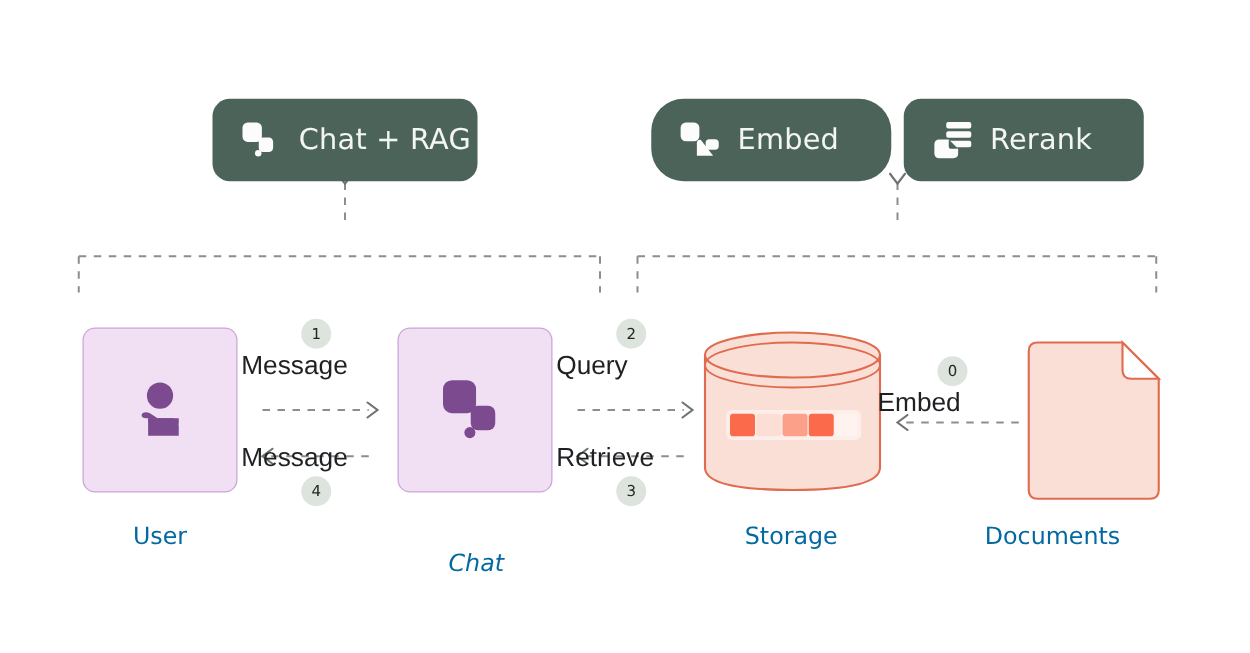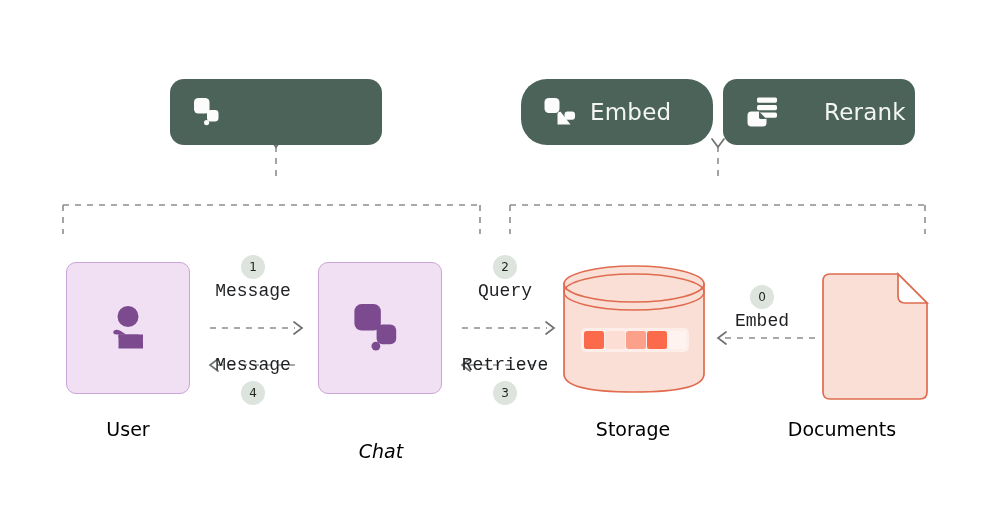--- a/index.html
+++ b/index.html
@@ -11,31 +11,31 @@
   .chip{position:absolute;display:flex;align-items:center;
         background:#4c6359;border-radius:14px;box-sizing:border-box;}
   .chip-label{color:#f2f5f3;font-size:23px;letter-spacing:.2px;
               font-family:"DejaVu Sans",sans-serif;white-space:nowrap;}
   .chip-ico{width:34px;height:34px;flex:0 0 34px;margin-right:13px;}
 
   
   .nodebox{position:absolute;box-sizing:border-box;
            display:flex;align-items:center;justify-content:center;}
   .purplebox{background:#f1e0f4;border:1.6px solid #cba4d6;border-radius:10px;}
-  .nodelabel{position:absolute;text-align:center;font-size:19px;color:#000000;
+  .nodelabel{position:absolute;text-align:center;font-size:19px;color:#0369a1;
              font-family:"DejaVu Sans",sans-serif;}
 
   
   .badge{position:absolute;width:24px;height:24px;border-radius:50%;
          background:#dde3dd;color:#24271f;font-size:12px;
          display:flex;align-items:center;justify-content:center;
          font-family:"DejaVu Sans",sans-serif;}
-  .edgelabel{position:absolute;font-size:18px;color:#1f2023;
-             text-align:center;white-space:nowrap;
-             font-family:Liberation Mono, monospace;}
+  .edgelabel{position:absolute;font-size:21px;color:#1f2023;
+             text-align:left;white-space:nowrap;
+             font-family:Liberation Sans, sans-serif;}
   svg.ovl{position:absolute;left:0;top:0;width:1000px;height:522px;
           overflow:visible;pointer-events:none;}
 </style>
 </head>
 <body>
 
 <div id="stage">
 
   <svg class="ovl">
     <g stroke="#8a8f8c" stroke-width="1.6" fill="none" stroke-dasharray="6,6">
@@ -69,32 +69,33 @@
       <path d="M726,332 L718,338 L726,344"></path>
     </g>
   </svg>
 
   <div class="chip" style="left:170px;top:79px;width:212px;height:66px;padding:0 22px;">
     <svg class="chip-ico" viewBox="0 0 34 34">
       <rect x="2" y="3" width="15.5" height="15.5" rx="4.2" fill="#fbfcfb"></rect>
       <rect x="15" y="15" width="11.5" height="11.5" rx="3.4" fill="#fbfcfb"></rect>
       <circle cx="14.6" cy="27.6" r="2.6" fill="#fbfcfb"></circle>
     </svg>
+    <span class="chip-label">Chat + RAG</span>
   </div>
 
   <div class="chip" style="left:521px;top:79px;width:192px;height:66px;padding:0 22px;border-radius:26px;">
     <svg class="chip-ico" viewBox="0 0 34 34">
       <rect x="1.5" y="3" width="15" height="15" rx="4.2" fill="#fbfcfb"></rect>
       <path d="M14.5 29.5 L14.5 19.5 Q14.5 16.5 17.6 16.8 L27.5 29.5 Z" fill="#fbfcfb"></path>
       <rect x="21.5" y="16.4" width="10.5" height="8.4" rx="3" fill="#fbfcfb"></rect>
     </svg>
     <span class="chip-label">Embed</span>
   </div>
 
-  <div class="chip" style="left:723px;top:79px;width:192px;height:66px;padding:0 22px;gap:32px;">
+  <div class="chip" style="left:723px;top:79px;width:192px;height:66px;padding:0 22px;">
     <svg class="chip-ico" viewBox="0 0 34 34">
       <rect x="12" y="2.5" width="20" height="5.2" rx="1.6" fill="#fbfcfb"></rect>
       <rect x="12" y="10" width="20" height="5.2" rx="1.6" fill="#fbfcfb"></rect>
       <rect x="12" y="17.5" width="20" height="5.2" rx="1.6" fill="#fbfcfb"></rect>
       <path d="M2.5 20.5 Q2.5 16.5 6.5 16.5 L14 16.5 L21.5 24 L21.5 28 Q21.5 31.5 17.5 31.5 L6.5 31.5 Q2.5 31.5 2.5 27.5 Z" fill="#fbfcfb"></path>
       <path d="M14 16.5 L21.5 24 L15.5 24 Q14 24 14 22.2 Z" fill="#4c6359"></path>
     </svg>
     <span class="chip-label">Rerank</span>
   </div>
 

